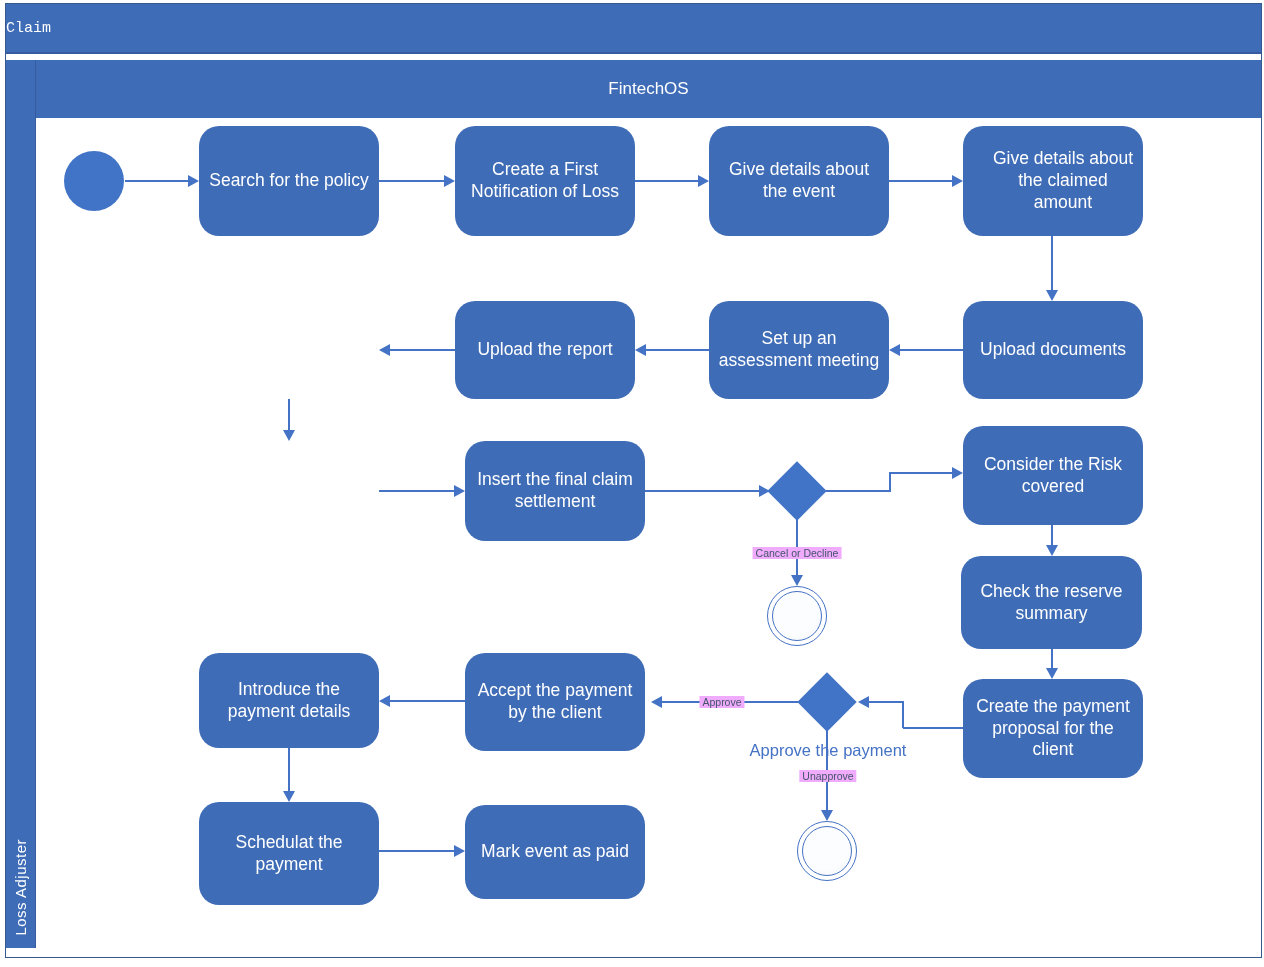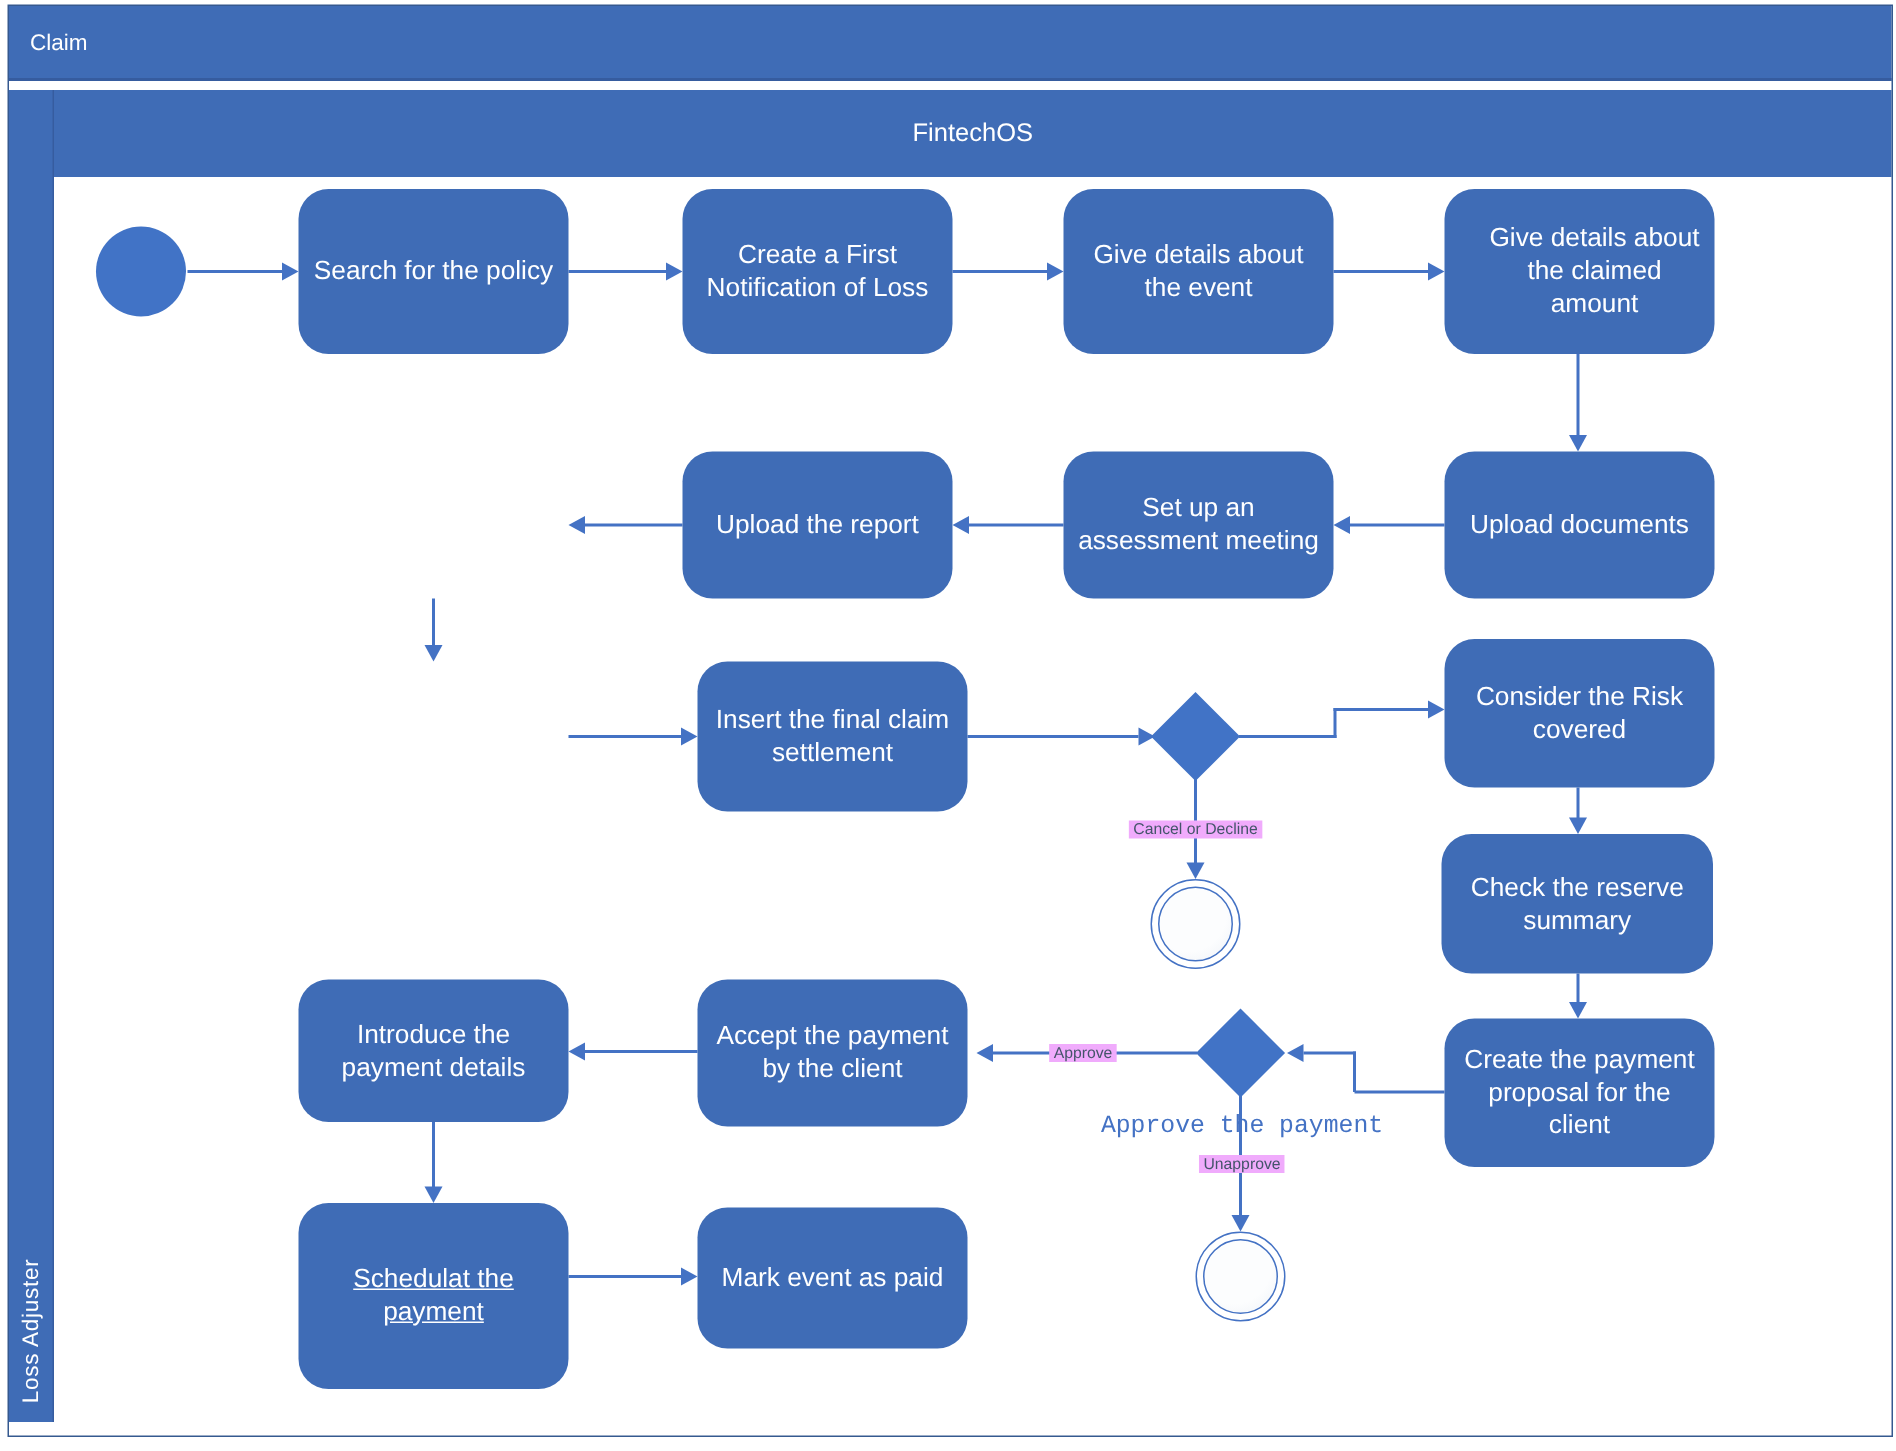--- a/index.html
+++ b/index.html
@@ -1,20 +1,20 @@
 <!DOCTYPE html>
 <html><head>
 <meta charset="utf-8">
 <style>
   html,body{margin:0;padding:0;background:#fff;}
   #page{position:relative;width:1264px;height:967px;background:#fff;overflow:hidden;
         font-family:"Liberation Sans",sans-serif;}
   .bar{position:absolute;background:#3F6CB6;color:#fff;box-sizing:border-box;}
   #titlebar{left:6px;top:4px;width:1255px;height:50px;border-bottom:2px solid #365C9F;
-            font-size:15px;display:flex;align-items:center;padding-left:14px;}
+            font-size:15px;display:flex;align-items:center;padding-left:0;font-family:Liberation Mono, monospace;}
   #sidebar{left:6px;top:60px;width:30px;height:888px;border-right:1px solid #365C9F;
            display:flex;justify-content:center;align-items:flex-end;}
   #sidebar span{writing-mode:vertical-rl;transform:rotate(180deg);font-size:15px;
                 color:#fff;margin-bottom:12px;letter-spacing:.5px;}
   #lanehead{left:36px;top:60px;width:1225px;height:58px;display:flex;align-items:center;
             justify-content:center;font-size:17px;}
   #canvas{position:absolute;left:36px;top:118px;width:1225px;height:830px;background:#fff;}
   #frameborder{position:absolute;left:5px;top:3px;width:1255px;height:953px;
                border:1px solid #35598F;pointer-events:none;z-index:50;}
   .node{position:absolute;background:#3F6CB6;border-radius:20px;color:#fff;display:flex;
@@ -27,21 +27,21 @@
   .endc .inner{position:absolute;left:4px;top:4px;right:4px;bottom:4px;border-radius:50%;
         border:1.5px solid #4472C4;background:radial-gradient(circle at 40% 35%,#fcfdfe 60%,#edf1f7 100%);}
   .ln{position:absolute;background:#4472C4;z-index:3;}
   .ah{position:absolute;width:0;height:0;border-style:solid;z-index:4;}
   .ah.r{border-width:6px 0 6px 11px;border-color:transparent transparent transparent #4472C4;}
   .ah.l{border-width:6px 11px 6px 0;border-color:transparent #4472C4 transparent transparent;}
   .ah.d{border-width:11px 6px 0 6px;border-color:#4472C4 transparent transparent transparent;}
   .lbl-small{position:absolute;font-size:10.5px;color:#44546A;background:#f0abfc;padding:0 3px;
              transform:translate(-50%,-50%);white-space:nowrap;z-index:6;}
   .lbl-big{position:absolute;font-size:16.5px;color:#4472C4;transform:translate(-50%,-50%);
-           white-space:nowrap;z-index:2;font-family:Liberation Mono, monospace;}
+           white-space:nowrap;z-index:2;}
 </style>
 </head>
 <body>
 
 <div id="page">
 
   <div class="bar" id="titlebar">
     <span>Claim</span>
   </div>
   <div class="bar" id="sidebar">
@@ -97,21 +97,21 @@
     </div>
 
   <div class="diamond" style="left:806px;top:681px;"></div>
   <div class="node" style="left:465px;top:653px;width:180px;height:98px;">
       <span>Accept the payment by the client</span>
     </div>
   <div class="node" style="left:199px;top:653px;width:180px;height:95px;">
       <span>Introduce the payment details</span>
     </div>
 
-  <div class="node" style="left:199px;top:802px;width:180px;height:124px;text-decoration:underline;">
+  <div class="node" style="left:199px;top:802px;width:180px;height:103px;">
       <span>Schedulat the payment</span>
     </div>
   <div class="node" style="left:465px;top:805px;width:180px;height:94px;">
       <span>Mark event as paid</span>
     </div>
 
   <div class="endc" style="left:797px;top:821px;">
       <div class="inner"></div>
     </div>
 

